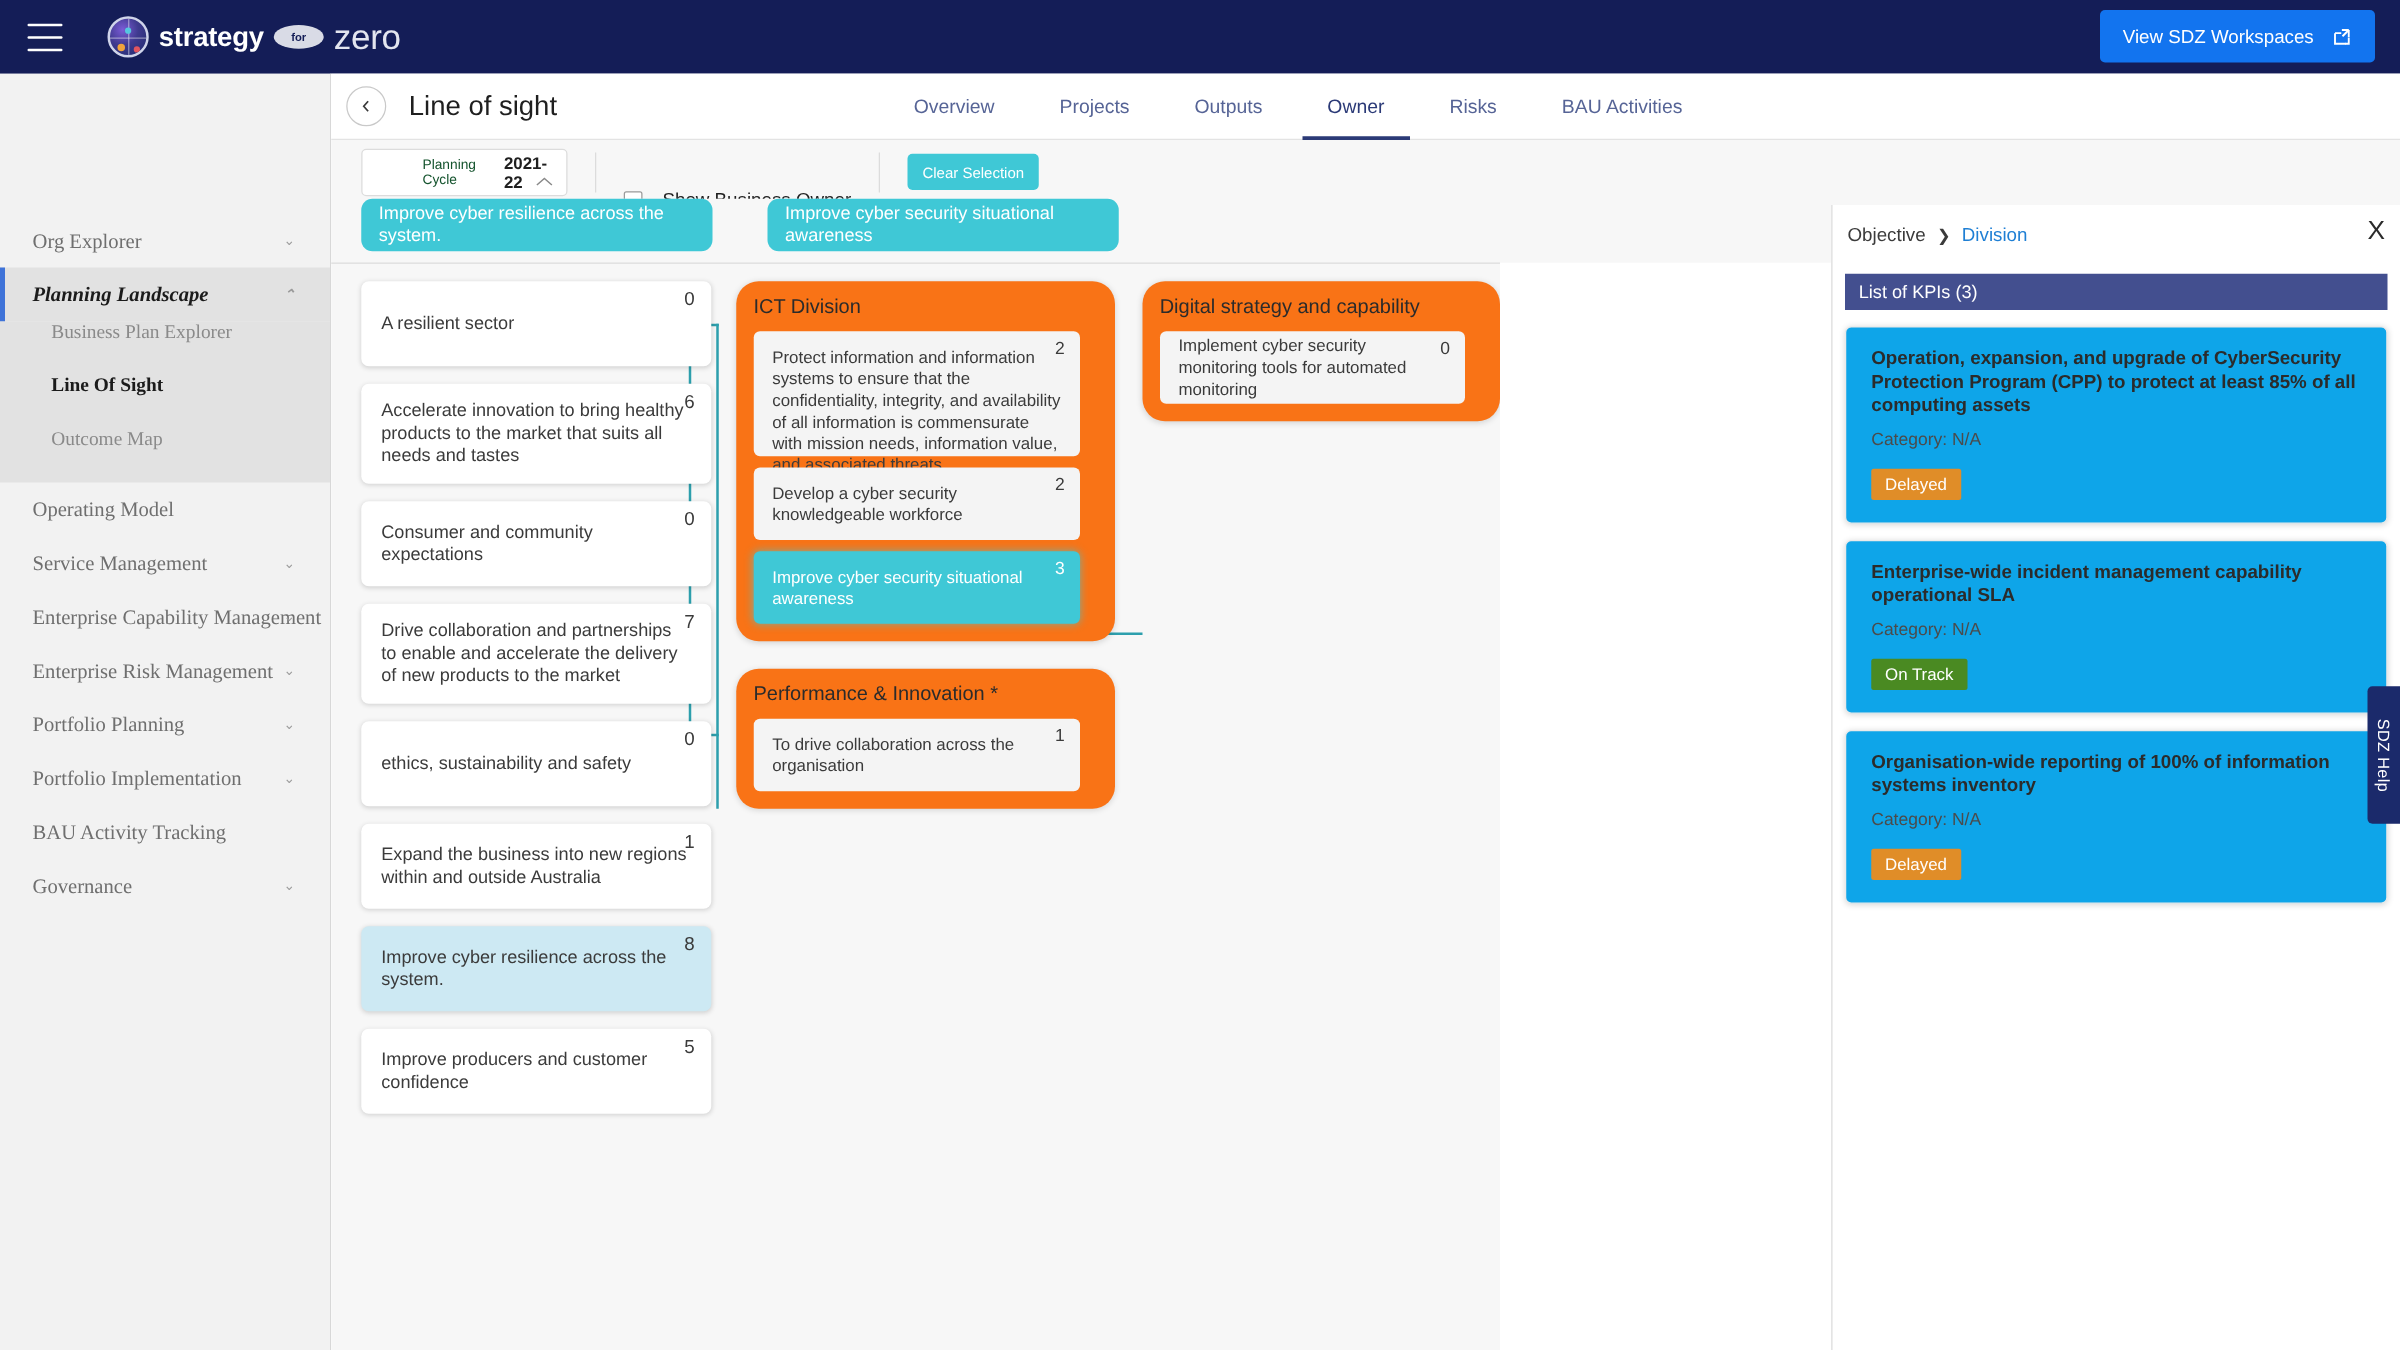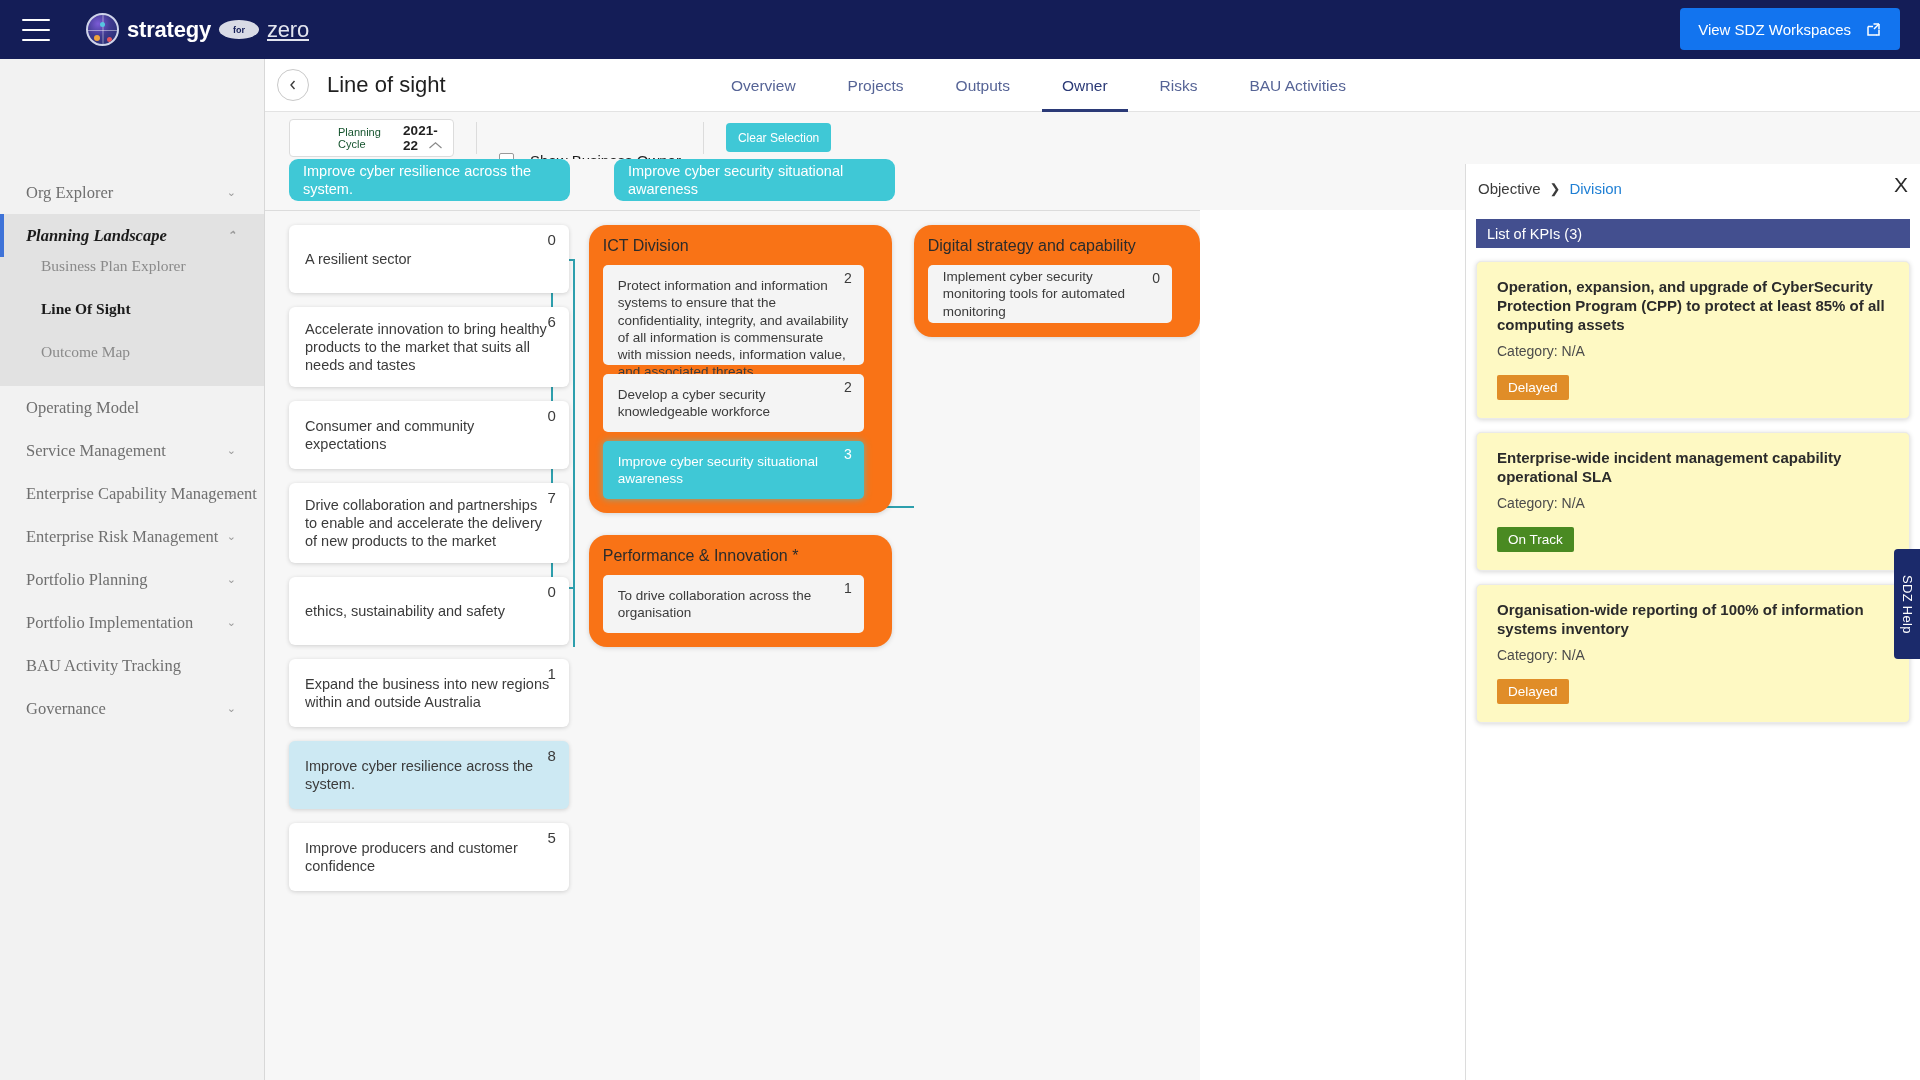--- a/index.html
+++ b/index.html
@@ -33,21 +33,21 @@
     background: rgba(255,255,255,.45);
   }
   .brand-globe .dot1 { position:absolute; width:6px;height:6px;border-radius:50%;background:#f0a33c; left:6px; top:20px;}
   .brand-globe .dot2 { position:absolute; width:5px;height:5px;border-radius:50%;background:#e2555f; left:19px; top:22px;}
   .brand-globe .dot3 { position:absolute; width:5px;height:5px;border-radius:50%;background:#56c6e0; left:12px; top:7px;}
   .brand-strategy { color:#fff; font-weight: 700; font-size: 22px; letter-spacing: -.2px; }
   .brand-for {
     width: 40px; height: 19px; border-radius: 50%; background: #d9dbe6; color: #141d57;
     font-size: 9px; font-weight: 700; display: flex; align-items: center; justify-content: center;
   }
-  .brand-zero { color: #e3e5ef; font-size: 22px; letter-spacing: -.2px; text-decoration: underline; }
+  .brand-zero { color: #e3e5ef; font-size: 28px; letter-spacing: -.2px; }
 
   .sdz-btn {
     position: absolute; right: 20px; top: 8px; height: 42px; padding: 0 18px;
     background: #1274ef; color: #fff; border: none; border-radius: 4px;
     font-size: 15px; display: flex; align-items: center; gap: 14px; cursor: pointer;
     font-family: "Liberation Sans", sans-serif;
   }
   .ext-icon { width: 17px; height: 17px; position: relative; }
   .ext-icon svg { display: block; }
 
@@ -181,21 +181,21 @@
   .crumb-2 { color:#1f7fd4; cursor:pointer; }
   .rp-close {
     position:absolute; right:12px; top:10px; font-size:21px; color:#2b2b2b; cursor:pointer;
     font-family:"Liberation Sans", sans-serif; line-height:1;
   }
   .kpi-bar {
     margin: 22px 10px 0 10px; height:29px; background:#434f8f; color:#fff;
     display:flex; align-items:center; padding-left:11px; font-size:14.5px;
   }
   .kpi-card {
-    margin: 13px 10px 0 10px; background:#fef9c3; border:1px solid #eaeaea; border-radius:5px;
+    margin: 13px 10px 0 10px; background:#0ea5e9; border:1px solid #eaeaea; border-radius:5px;
     box-shadow:0 1px 5px rgba(0,0,0,.16); padding:15px 20px 18px 20px;
   }
   .kpi-title { font-size:15px; font-weight:700; color:#2b2b2b; line-height:1.27; }
   .kpi-cat { font-size:14px; color:#4b4b4b; margin-top:9px; }
   .badge {
     display:inline-block; margin-top:16px; padding:5px 11px; color:#fff;
     font-size:13.5px; border-radius:2px;
   }
 
   

